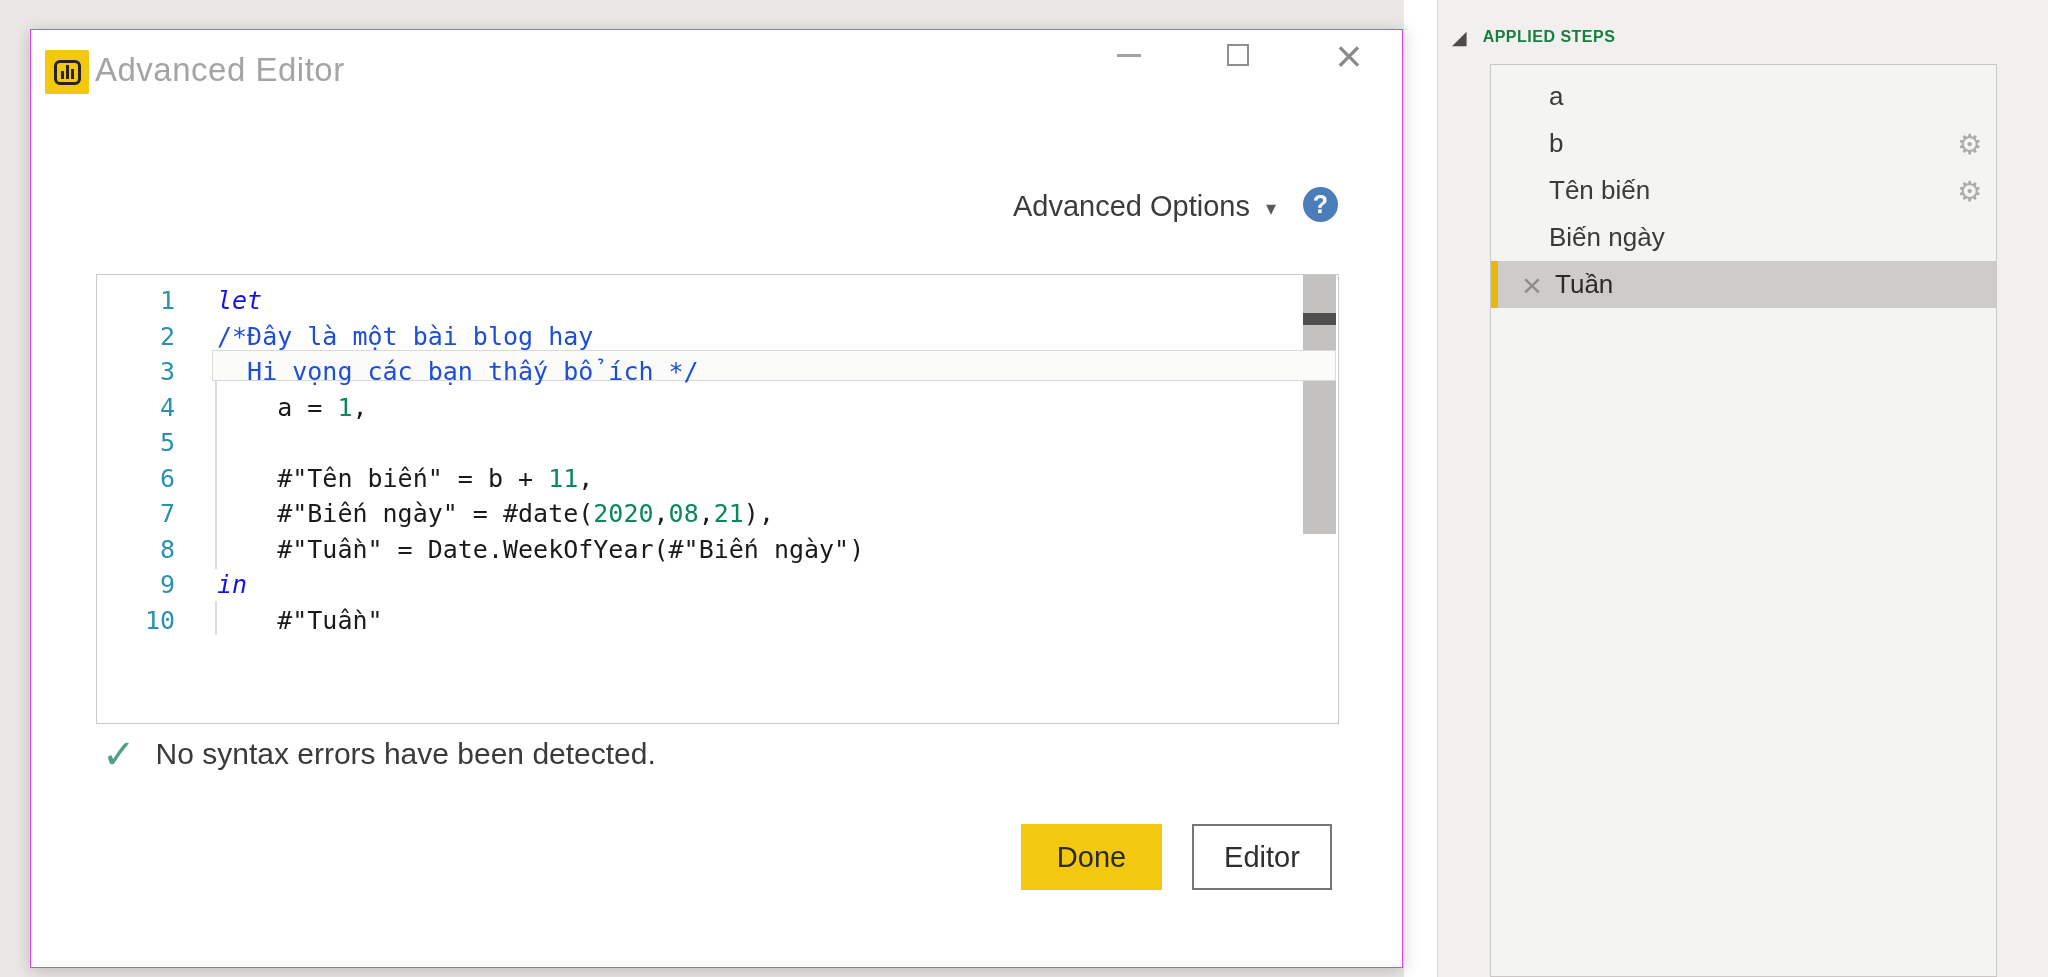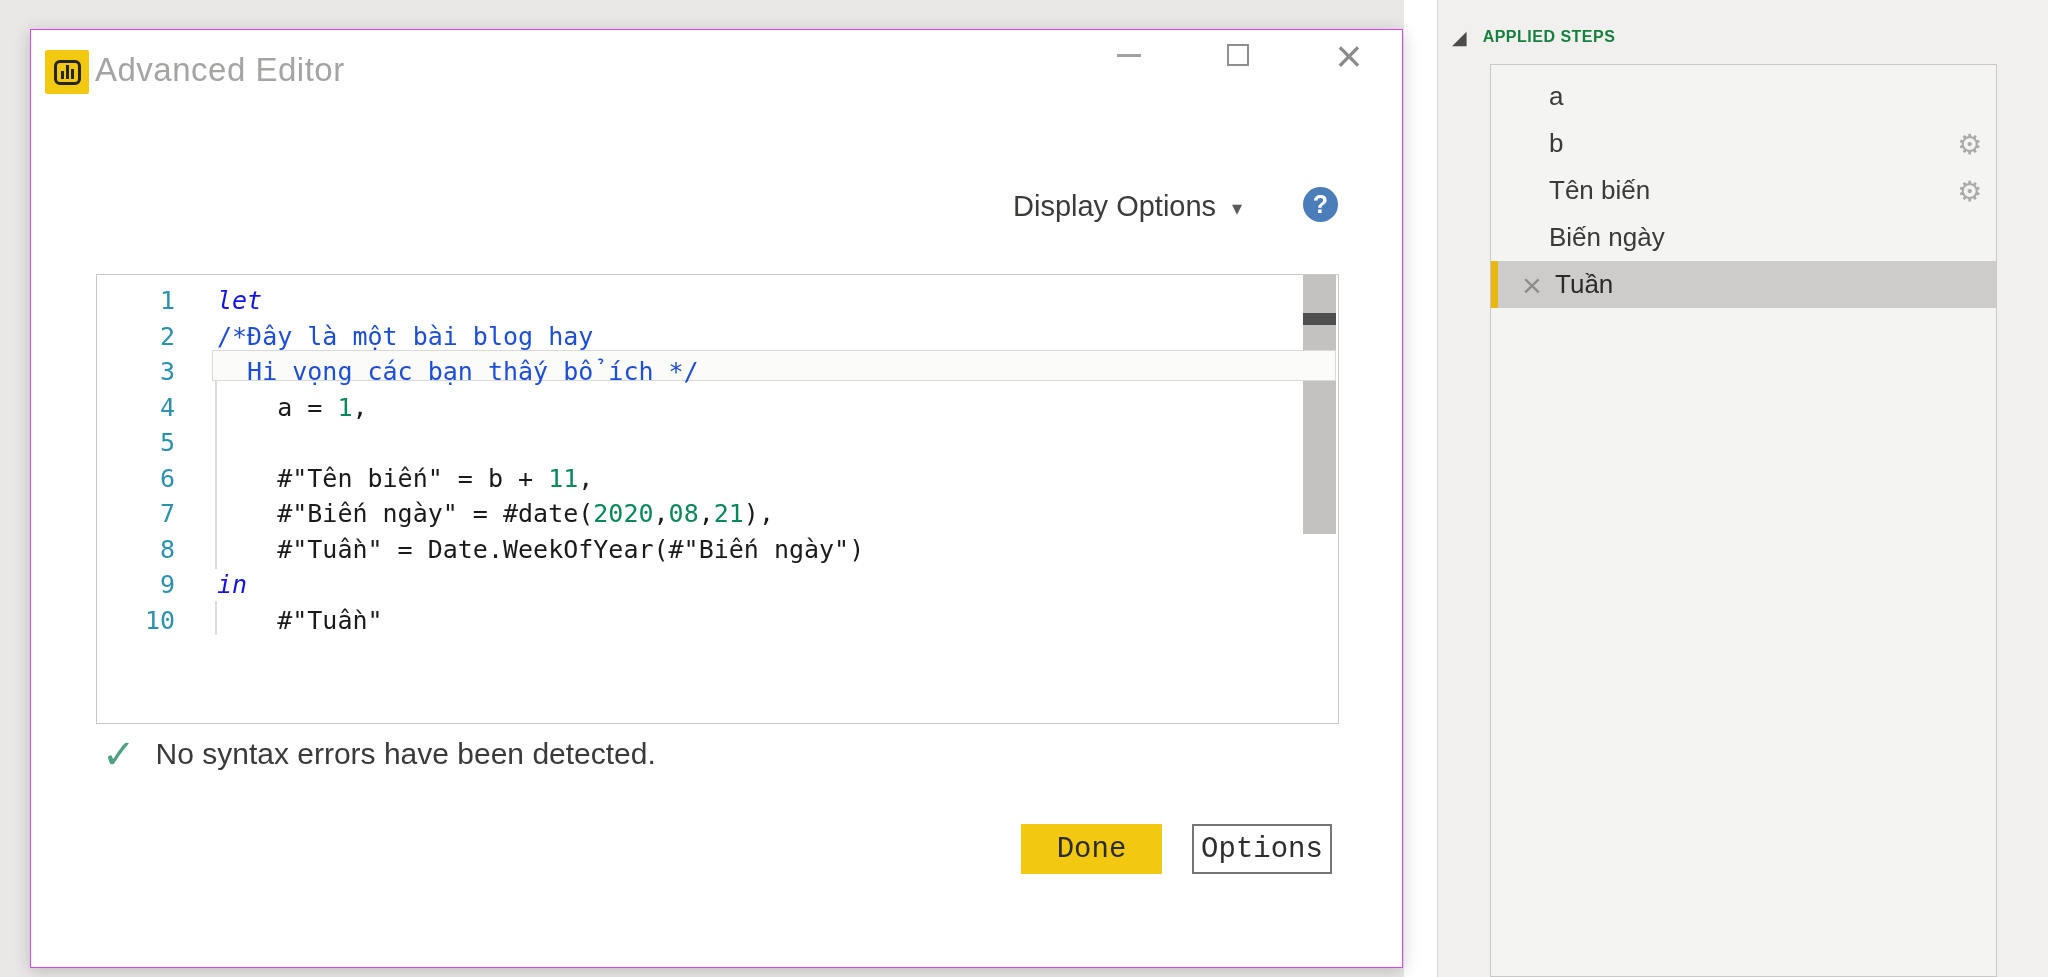--- a/index.html
+++ b/index.html
@@ -39,21 +39,21 @@
   .code-rows{position:absolute;left:0;top:8px;right:0;z-index:4;font-family:"DejaVu Sans Mono","DejaVu Sans",monospace;font-size:25px;}
   .code-row{display:flex;height:35.5px;line-height:35.5px;white-space:pre;}
   .ln{width:78px;text-align:right;color:#2B91AF;flex:none;}
   .code{padding-left:42px;color:#000000;}
   .sk{color:#1414E8;font-style:italic;} .sc{color:#1d4ed8;} .sn{color:#09885A;} .sd{color:#1A1A1A;}
 
   .status{position:absolute;left:71px;top:704px;height:40px;display:flex;align-items:center;gap:20px;}
   .check{font-size:40px;font-weight:bold;color:#4FA182;line-height:40px;}
   .status-text{font-size:30px;color:#3A3A39;}
 
-  .btn{position:absolute;top:794px;height:50px;font-size:29px;display:flex;align-items:center;justify-content:center;cursor:pointer;box-sizing:border-box;font-family:Liberation Mono, monospace;}
+  .btn{position:absolute;top:794px;height:66px;font-size:29px;display:flex;align-items:center;justify-content:center;cursor:pointer;box-sizing:border-box;font-family:Liberation Sans, sans-serif;}
   .btn-done{left:990px;width:141px;background:#F2C811;border:none;color:#2B2B2B;}
   .btn-cancel{left:1161px;width:140px;background:#FFFFFF;border:2px solid #757575;color:#2E2E2E;}
 
   
   .steps-header{position:absolute;left:14px;top:22px;height:30px;display:flex;align-items:center;gap:16px;}
   .tri{font-size:19px;color:#4C4B4A;cursor:pointer;}
   .steps-title{font-size:16px;font-weight:bold;color:#15803d;letter-spacing:0.5px;}
   .steps-box{position:absolute;left:52px;top:64px;width:507px;height:913px;background:#F4F4F3;border:1px solid #C9C8C7;box-sizing:border-box;padding-top:8px;}
   .step-row{position:relative;height:47px;display:flex;align-items:center;padding-left:58px;font-size:26px;color:#3B3A39;cursor:pointer;box-sizing:border-box;}
   .step-row.selected{background:#CDCCCB;padding-left:18px;color:#2B2A29;}
@@ -107,21 +107,21 @@
     </div>
     <div class="window-title">Advanced Editor</div>
     <div class="btn-min">
         <i></i>
       </div>
     <div class="btn-max"></div>
     <div class="btn-close">×</div>
 
 
     <div class="display-options">
-      <span>Display Options</span>
+      <span>Advanced Options</span>
       <span class="caret">▾</span>
     </div>
     <div class="help-btn">
       <span>?</span>
     </div>
 
     <div class="editor">
       <div class="scrollbar">
         <div class="scroll-track"></div>
         <div class="scroll-thumb"></div>
@@ -142,17 +142,17 @@
           <div class="code-row"><span class="ln">10</span><span class="code"><span class="sd">    #"Tuần"</span></span></div>
         </div>
     </div>
 
     <div class="status">
       <span class="check">✓</span>
       <span class="status-text">No syntax errors have been detected.</span>
     </div>
 
     <button class="btn btn-done">Done</button>
-    <button class="btn btn-cancel">Options</button>
+    <button class="btn btn-cancel">Editor</button>
 
   </div>
 
 </div>
 
 </body></html>

